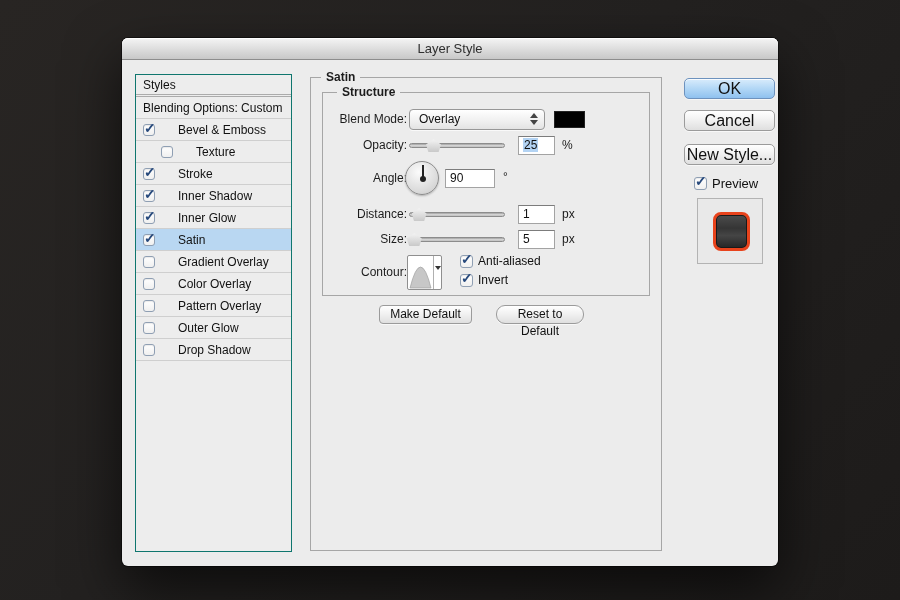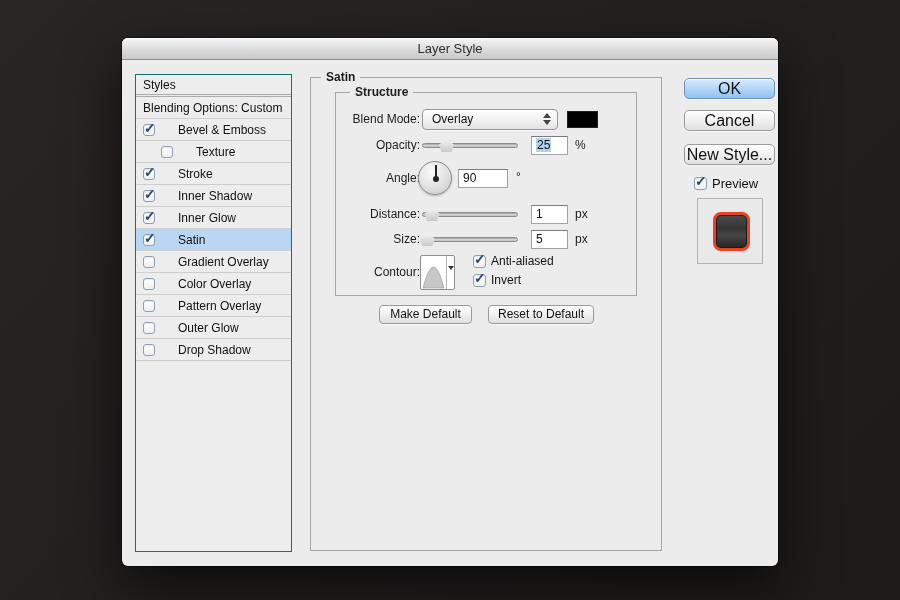--- a/index.html
+++ b/index.html
@@ -55,21 +55,21 @@
   
   .group {
     position:absolute; border:1px solid #a6a6a6; background:transparent;
   }
   .group-label {
     position:absolute; top:-8px; font-size:12px; font-weight:bold;
     background:#ececec; padding:0 5px; color:#1c1c1c; white-space:nowrap;
   }
   .satin-group { left:188px; top:39px; width:352px; height:474px; }
   .satin-group > .group-label { left:10px; }
-  .structure-group { left:24px; top:14px; width:302px; height:204px; }
+  .structure-group { left:11px; top:14px; width:328px; height:204px; }
   .structure-group > .group-label { left:14px; }
 
   .frow { position:absolute; height:20px; display:flex; align-items:center; }
   .flabel {
     position:absolute; left:2px; width:82px; text-align:right;
     font-size:12px; color:#1c1c1c; line-height:20px;
   }
 
   
   .select {
@@ -295,21 +295,21 @@
           <span style="margin-left:5px; font-size:12px;">Anti-aliased</span>
         </div>
         <div style="position:absolute; left:137px; top:19px; display:flex; align-items:center;">
           <span class="checkbox checked"></span>
           <span style="margin-left:5px; font-size:12px;">Invert</span>
         </div>
       </div>
     </div>
 
     <div class="btn small" style="left:68px; top:227px; width:93px;">Make Default</div>
-    <div class="btn small" style="left:177px; top:227px; width:106px;">Reset to Default</div>
+    <div class="btn small" style="left:185px; top:227px; width:88px;border-radius:9px;">Reset to Default</div>
   </div>
 
   <div class="btn primary" style="left:562px; top:40px; width:91px;">OK</div>
   <div class="btn" style="left:562px; top:72px; width:91px;">Cancel</div>
   <div class="btn" style="left:562px; top:106px; width:91px;">New Style...</div>
 
   <div class="preview-row">
     <span class="checkbox checked"></span>
     <span class="preview-label">Preview</span>
   </div>

